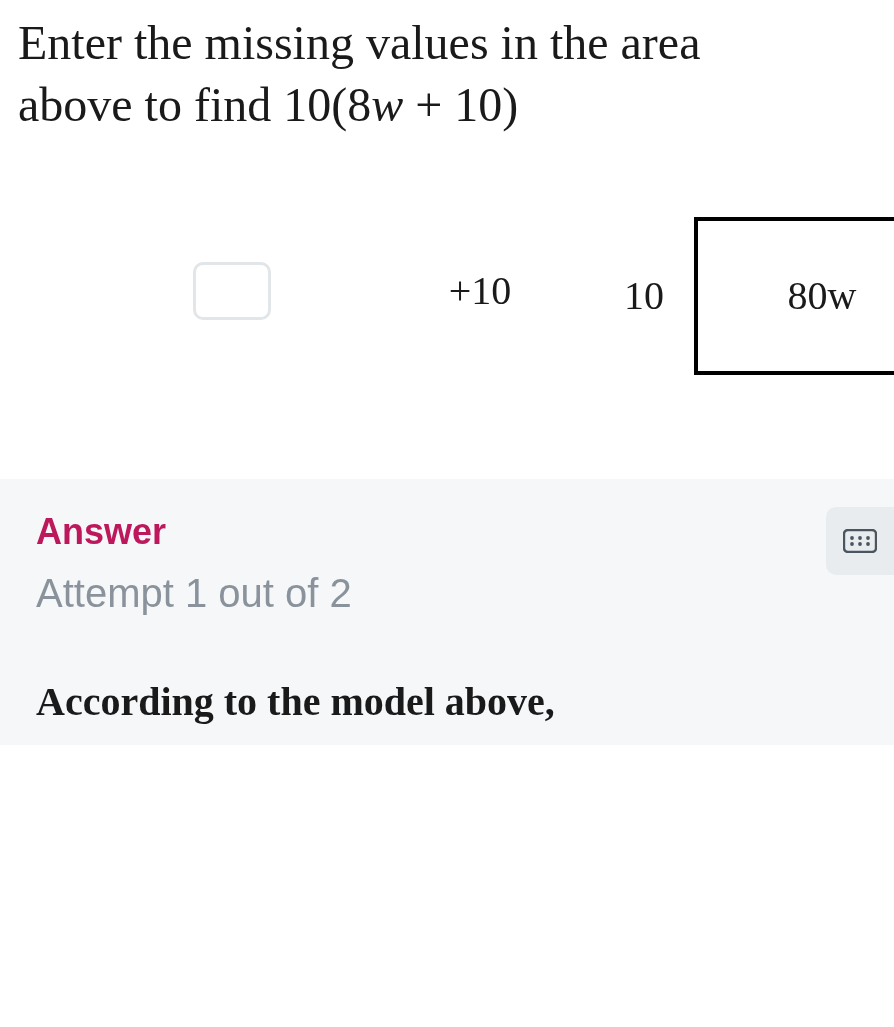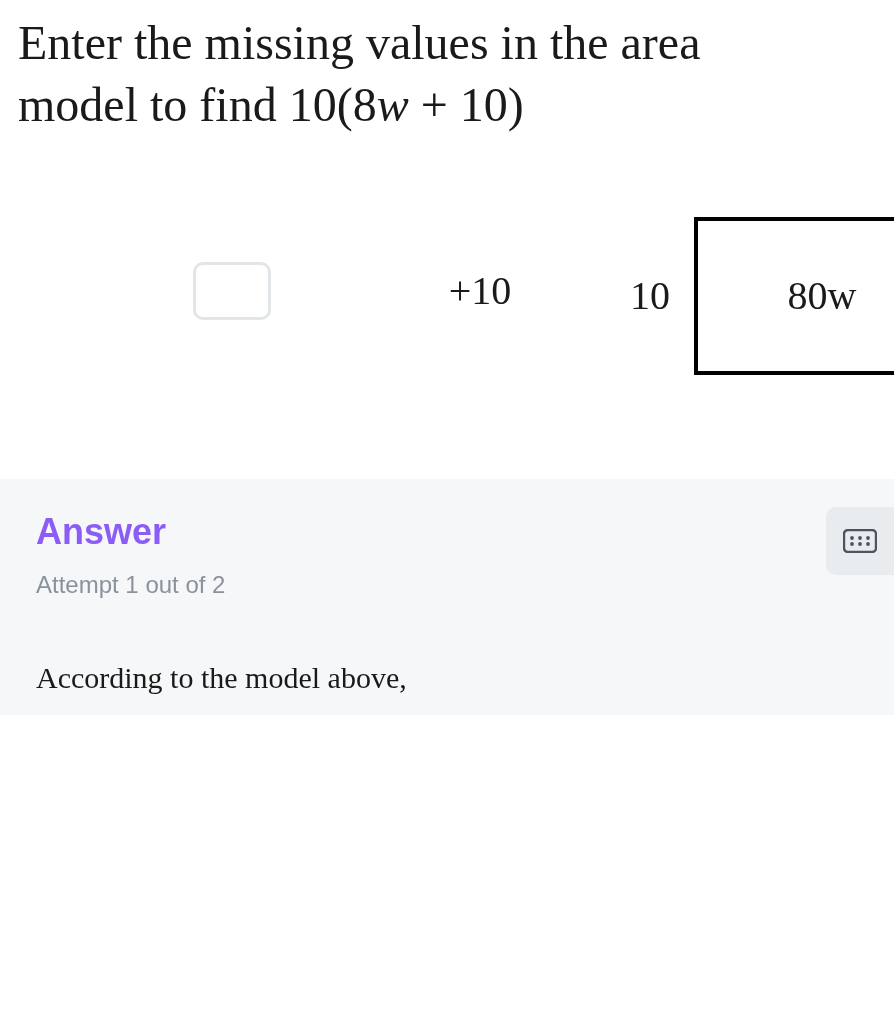--- a/index.html
+++ b/index.html
@@ -59,21 +59,21 @@
   }
   .model-row {
     display: flex;
     align-items: center;
     margin-top: 10px;
   }
   .row-label {
     width: 90px;
     text-align: right;
     font-size: 40px;
-    padding-right: 24px;
+    padding-right: 30px;
   }
   .cells {
     display: flex;
     border: 4px solid #000;
   }
   .cell {
     width: 248px;
     height: 150px;
     display: flex;
     justify-content: center;
@@ -97,44 +97,45 @@
   .answer-section {
     background: #f5f7f9;
     padding: 32px 18px 20px 36px;
     margin-top: 64px;
     position: relative;
   }
   .answer-title {
     font-family: -apple-system, BlinkMacSystemFont, "Segoe UI", Helvetica, Arial, sans-serif;
     font-weight: 700;
     font-size: 36px;
-    color: #8b5cf6;
+    color: #be185d;
   }
   .attempt-text {
     font-family: -apple-system, BlinkMacSystemFont, "Segoe UI", Helvetica, Arial, sans-serif;
-    font-size: 24px;
+    font-size: 40px;
     color: #8a939c;
     margin-top: 18px;
   }
   .keypad-btn {
     position: absolute;
     top: 28px;
     right: 0px;
     width: 68px;
     height: 68px;
     background: #e9ecef;
     border-radius: 10px 0 0 10px;
     display: flex;
     justify-content: center;
     align-items: center;
     cursor: pointer;
   }
   .according-text {
-    font-size: 30px;
+    font-size: 40px;
     margin-top: 62px;
+    font-weight: bold;
   }
   .final-row {
     display: flex;
     align-items: center;
     font-size: 44px;
     margin-top: 30px;
   }
   .final-expr {
     margin-right: 14px;
   }
@@ -150,21 +151,21 @@
     font-family: inherit;
     padding: 0 10px;
   }
 </style>
 </head>
 <body>
 
 <div class="question-section">
   <div class="question-text">
     <span>Enter the missing values in the area</span><br>
-    <span>model to find </span><span class="expr"><span>10(8</span><span class="var-w">w</span><span> + 10)</span></span>
+    <span>above to find </span><span class="expr"><span>10(8</span><span class="var-w">w</span><span> + 10)</span></span>
   </div>
 
   <div class="model-area">
     <div class="model-headers">
       <div class="header-cell1">
         <input type="text" class="small-input" style="">
       </div>
       <div class="header-cell2">+10</div>
     </div>
     <div class="model-row">

